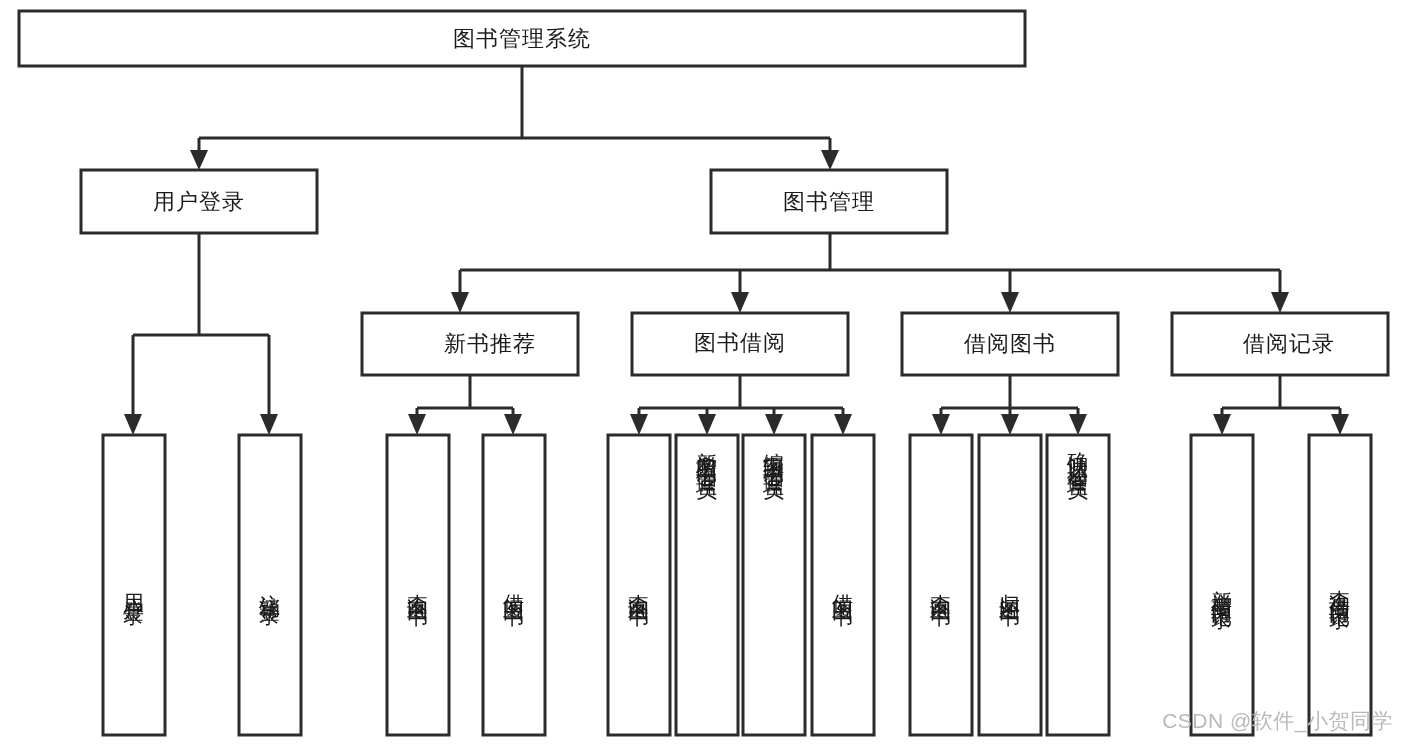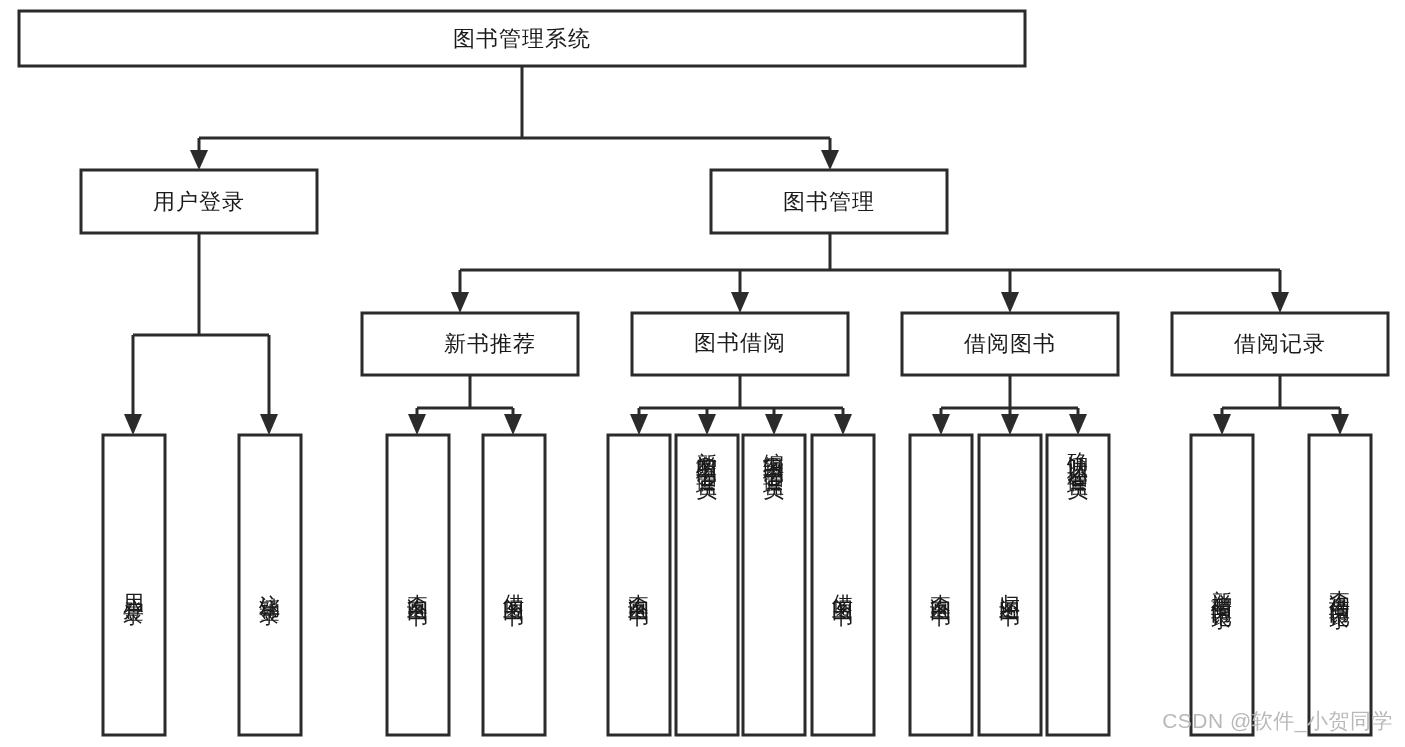--- a/index.html
+++ b/index.html
@@ -210,21 +210,21 @@
 
   <div class="hlabel-wrap" style="left:362px; top:313px; width:256px; height:62px;">
     <span class="hlabel-text">新书推荐</span>
   </div>
   <div class="hlabel-wrap" style="left:632px; top:313px; width:216px; height:60px;">
     <span class="hlabel-text">图书借阅</span>
   </div>
   <div class="hlabel-wrap" style="left:902px; top:313px; width:216px; height:62px;">
     <span class="hlabel-text">借阅图书</span>
   </div>
-  <div class="hlabel-wrap" style="left:1172px; top:313px; width:216px; height:62px;">
+  <div class="hlabel-wrap" style="left:1172px; top:313px; width:216px; height:62px;padding-left:9px;">
     <span class="hlabel-text">借阅记录</span>
   </div>
 
   <div class="vlabel-wrap" style="left:103px; top:435px; width:62px; height:300px;">
     <span class="vlabel-text">用户登录</span>
   </div>
   <div class="vlabel-wrap" style="left:239px; top:435px; width:62px; height:300px;">
     <span class="vlabel-text">注销登录</span>
   </div>
 

